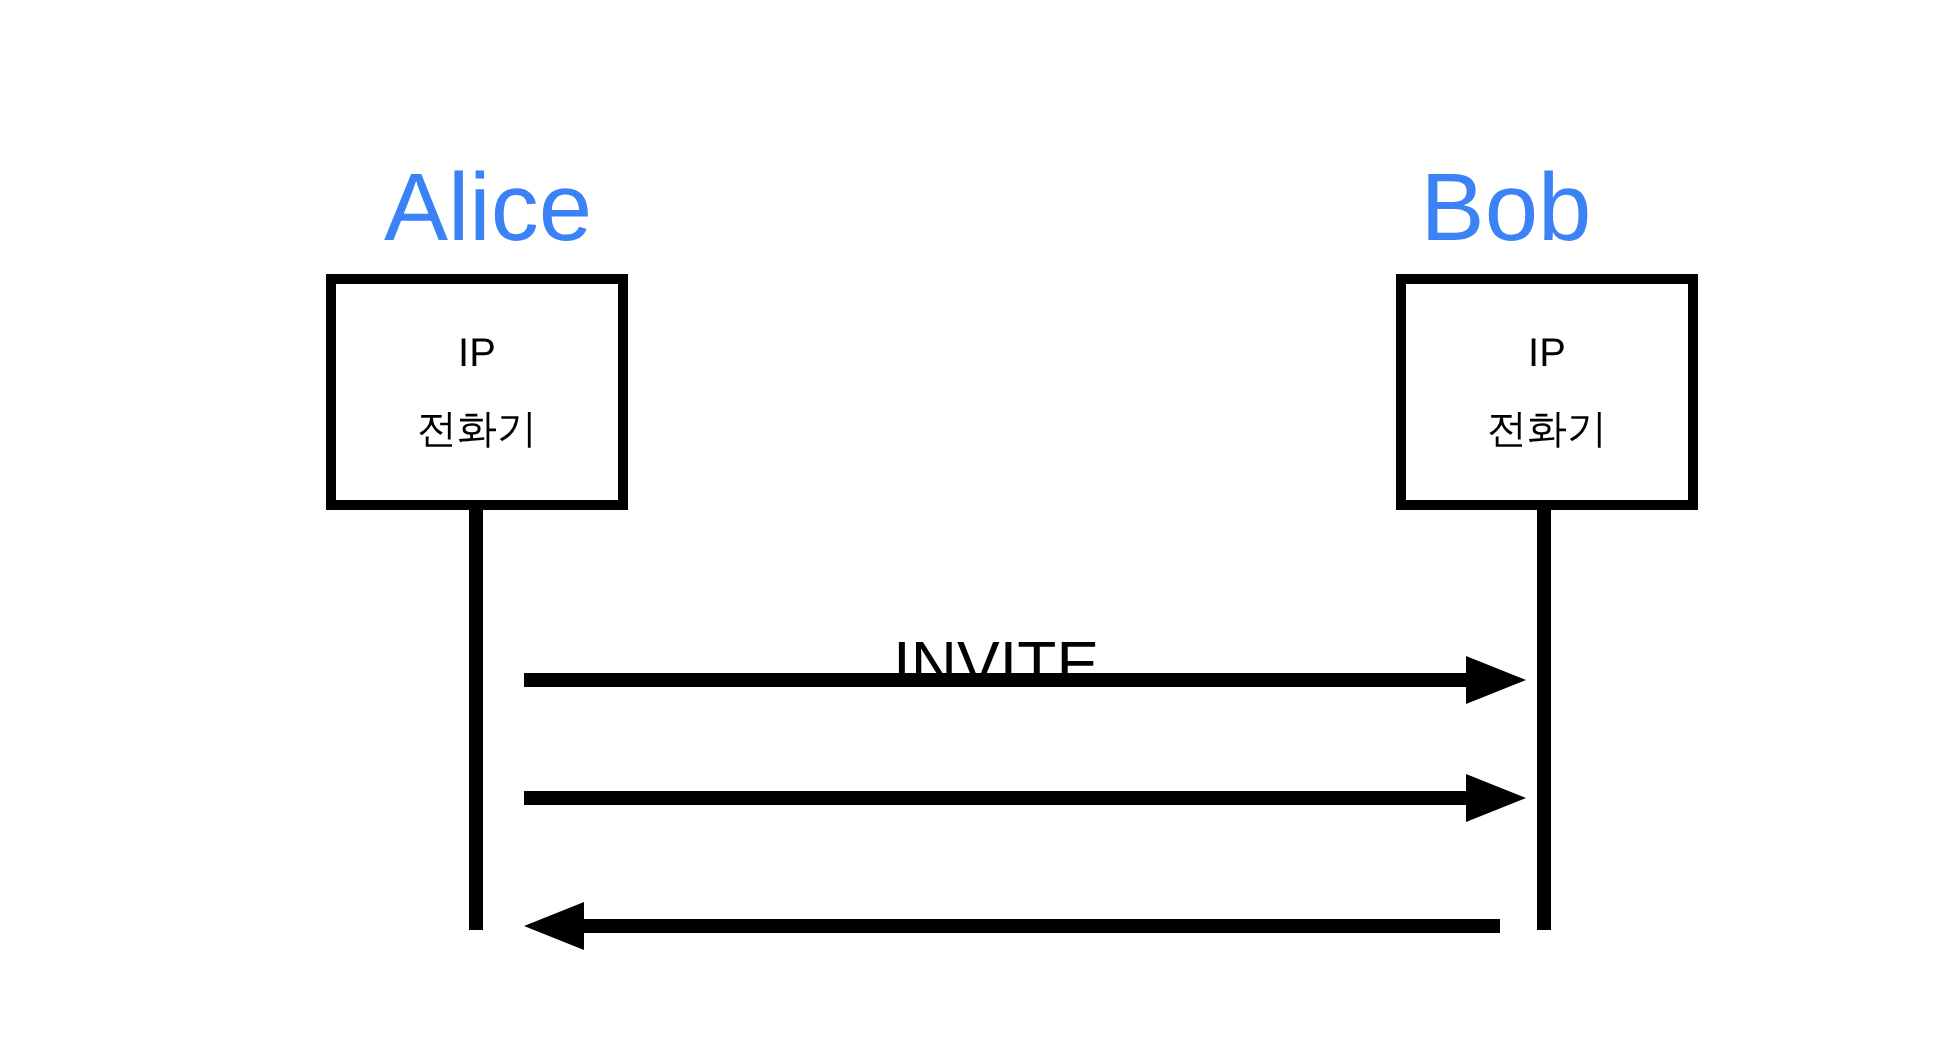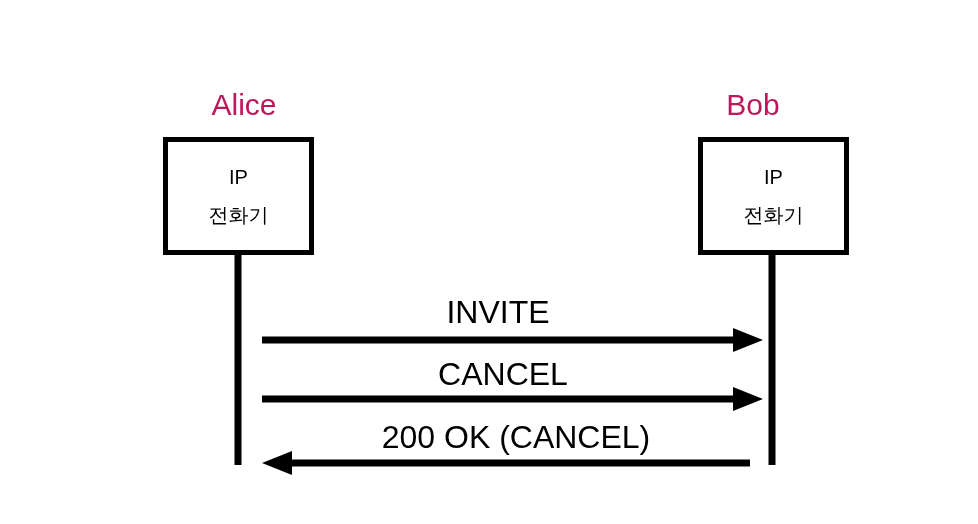--- a/index.html
+++ b/index.html
@@ -13,24 +13,24 @@
     height: 524px;
     background: #ffffff;
     font-family: "Liberation Sans", "DejaVu Sans", sans-serif;
     color: #000000;
     overflow: hidden;
   }
   .participant-name {
     position: absolute;
     width: 200px;
     top: 84px;
-    font-size: 30px;
+    font-size: 48px;
     line-height: 42px;
     text-align: center;
-    color: #be185d;
+    color: #3b82f6;
     white-space: nowrap;
   }
   .participant-name.alice { left: 144px; }
   .participant-name.bob   { left: 653px; }
 
   .phone-box {
     position: absolute;
     top: 137px;
     height: 118px;
     border: 5px solid #000;
@@ -60,20 +60,21 @@
     height: 524px;
   }
 
   .message-label {
     position: absolute;
     font-size: 32px;
     line-height: 38px;
     text-align: center;
     color: #000;
     white-space: nowrap;
+    margin-top: 20px;
   }
   .message-label.m0 { left: 398px; width: 200px; top: 293px; }
   .message-label.m1 { left: 403px; width: 200px; top: 355px; }
   .message-label.m2 { left: 366px; width: 300px; top: 418px; }
 </style>
 </head>
 <body>
 
 <div class="canvas">
 
@@ -104,16 +105,14 @@
       <polygon points="763,399 733,387 733,411" fill="#000"></polygon>
     </g>
 
     <g>
       <line x1="750" y1="463" x2="288" y2="463" stroke="#000" stroke-width="7"></line>
       <polygon points="262,463 292,451 292,475" fill="#000"></polygon>
     </g>
   </svg>
 
   <div class="message-label m0">INVITE</div>
-  <div class="message-label m1">CANCEL</div>
-  <div class="message-label m2">200 OK (CANCEL)</div>
 
 </div>
 
 </body></html>

